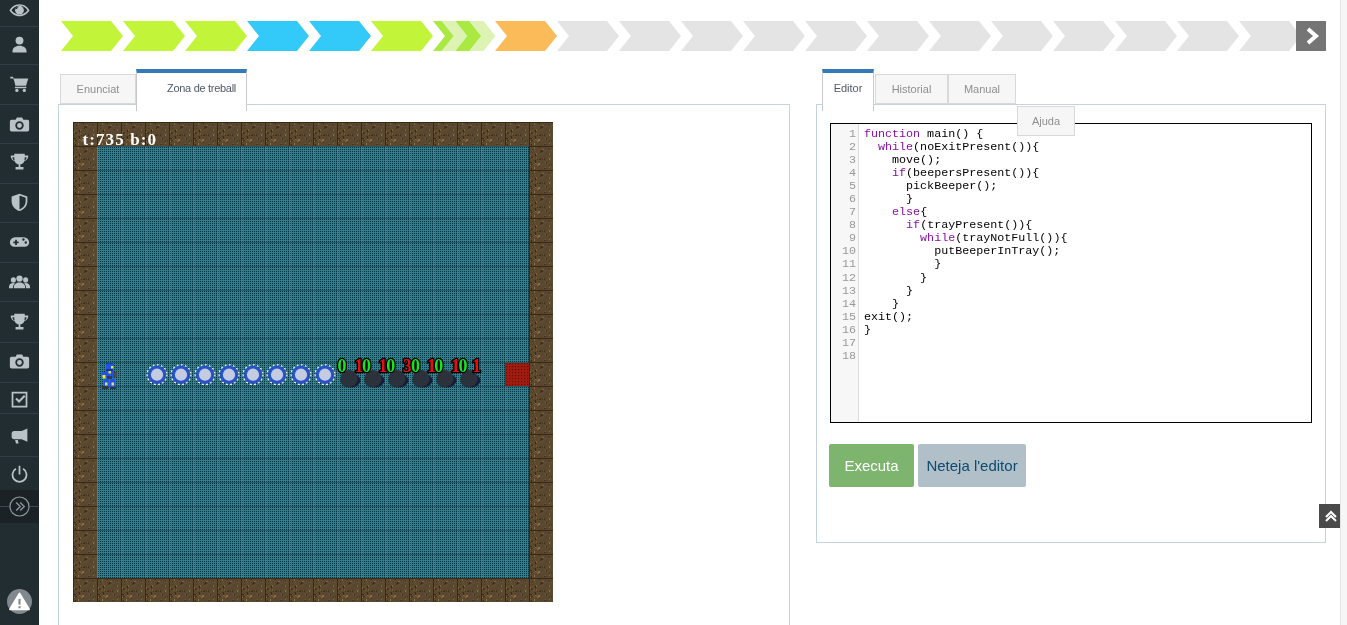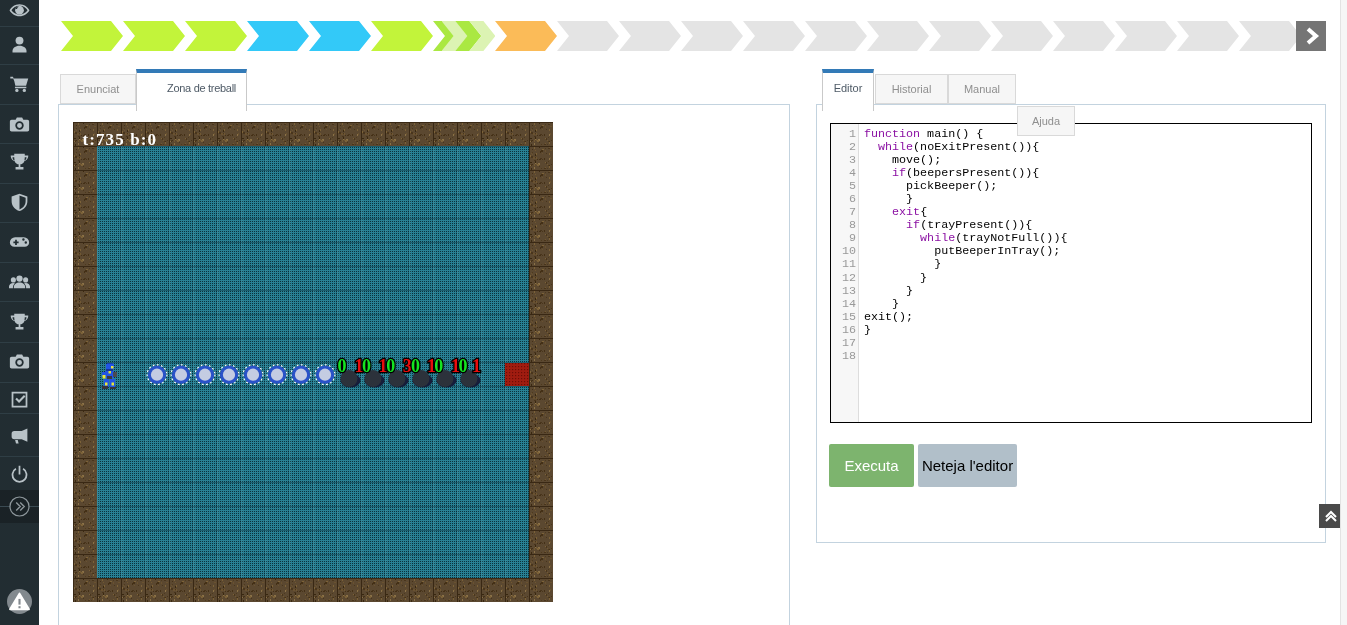--- a/index.html
+++ b/index.html
@@ -343,35 +343,35 @@
 15
 16
 17
 18</pre>
   <pre id="code" class="abs" style="left:33px;top:4px;color:#000;font-family:inherit;font-size:inherit;line-height:inherit;"><span class="k">function</span> main() {
   <span class="k">while</span>(noExitPresent()){
     move();
     <span class="k">if</span>(beepersPresent()){
       pickBeeper();
       }
-    <span class="k">exit</span>{
+    <span class="k">else</span>{
       <span class="k">if</span>(trayPresent()){
         <span class="k">while</span>(trayNotFull()){
           putBeeperInTray();
           }
         }
       }
     }
 exit();
 }</pre>
 </div>
 <style>.k{color:#8b10a3;text-align:center;}</style>
 
 <div class="abs" style="left:829px;top:444px;width:85px;height:43px;background:#7db46e;border-radius:2px;color:#fff;font-size:15px;text-align:center;line-height:43px;">Executa</div>
-<div class="abs" style="left:918px;top:444px;width:99px;height:43px;background:#b1bfc9;border-radius:2px;color:#000000;font-size:15px;text-align:center;line-height:43px;">Neteja l'editor</div>
+<div class="abs" style="left:918px;top:444px;width:108px;height:43px;background:#b1bfc9;border-radius:2px;color:#0c4a6e;font-size:15px;text-align:center;line-height:43px;">Neteja l'editor</div>
 
 <div class="abs" style="left:1319px;top:504px;width:24px;height:24px;background:#4a4a4a;">
   <svg width="24" height="24" viewBox="0 0 24 24">
       <path d="M7 13 L12 8 L17 13 M7 17 L12 12 L17 17" stroke="#fff" stroke-width="2" fill="none"></path>
     </svg>
 </div>
 
 <div class="abs" style="left:1340px;top:0;width:7px;height:625px;background:#f6f6f6;border-left:1px solid #e3e3e3;"></div>
 
 </body></html>

